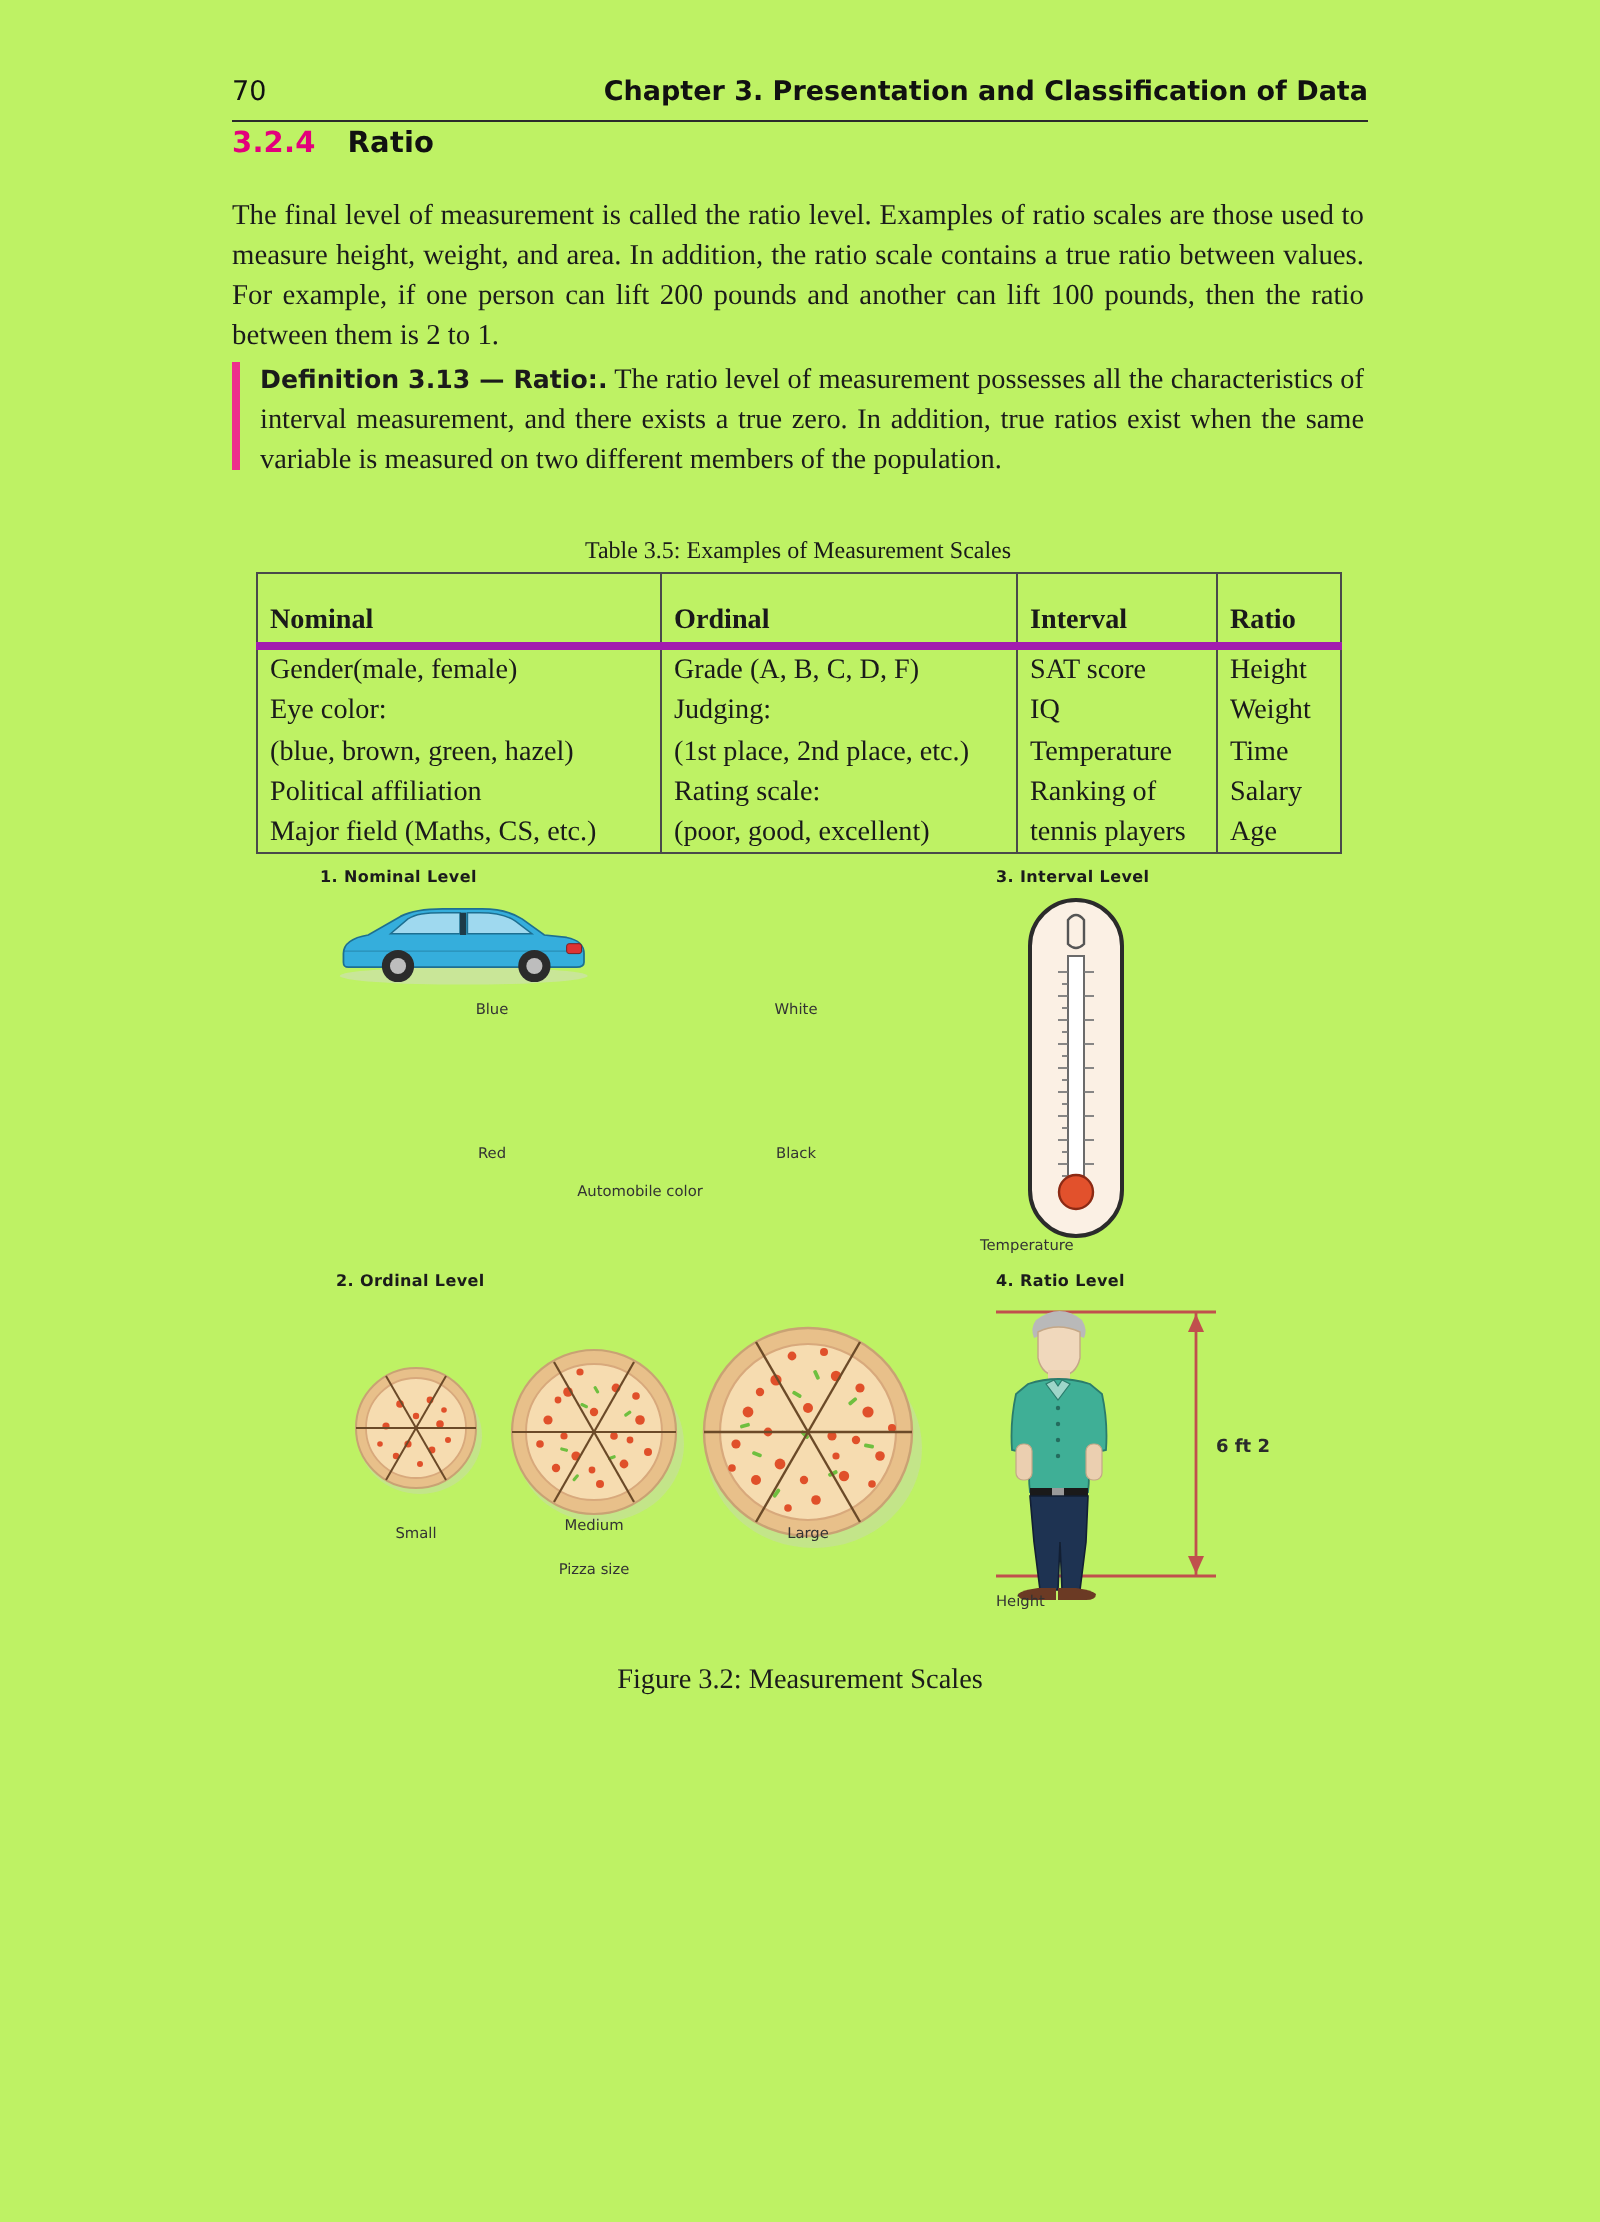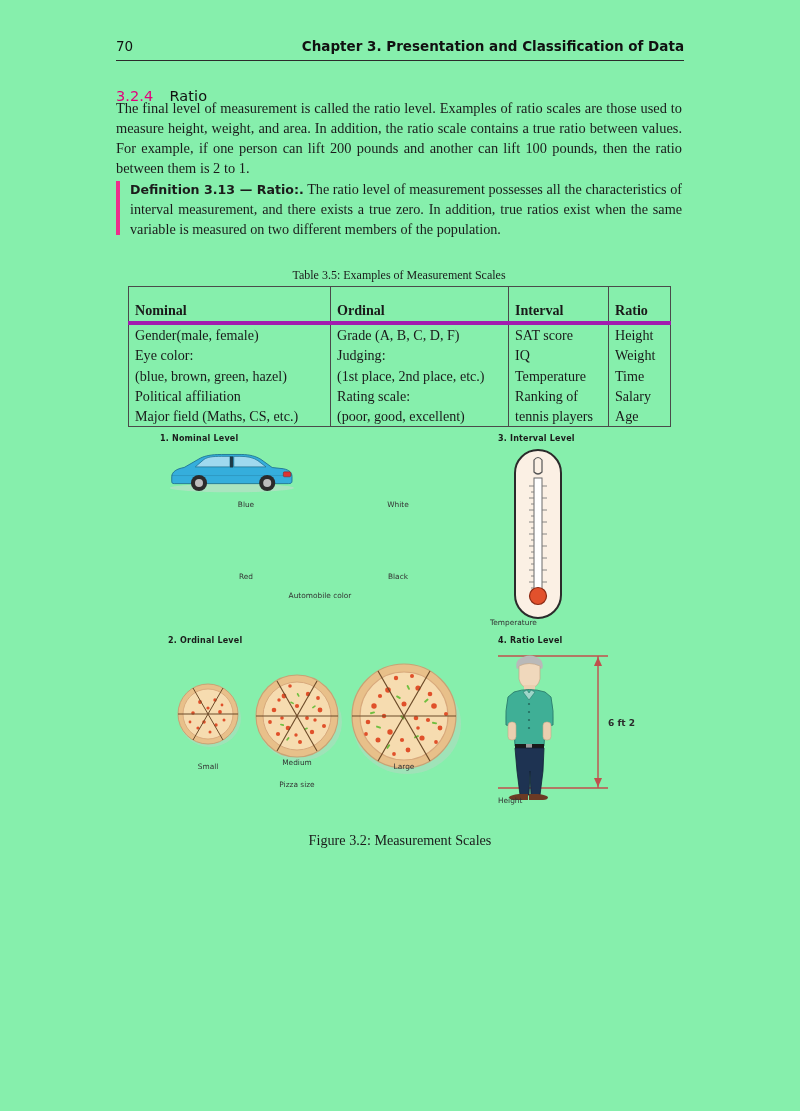--- a/index.html
+++ b/index.html
@@ -6,21 +6,21 @@
   body{
     width:800px;height:1111px;
     background:#ffffff;
     font-family:"Liberation Serif", serif;
     color:#1a1a1a;
     overflow:hidden;
     position:relative;
   }
   .page{
     position:absolute;left:0;top:0;width:800px;height:1111px;
-    background:#86efac;
+    background:#bef264;
   }
   
   .runhead{
     position:absolute;left:116px;top:38px;width:568px;
     height:22px;
     font-family:"DejaVu Sans", sans-serif;
     font-weight:bold;
     font-size:13.5px;
     color:#111;
   }
@@ -29,23 +29,23 @@
   }
   .runhead .chap{
     position:absolute;right:0;top:0;white-space:nowrap;
   }
   .headrule{
     position:absolute;left:116px;top:60px;width:568px;height:1px;
     background:#2b2b2b;
   }
   
   .sec{
-    position:absolute;left:116px;top:88px;
+    position:absolute;left:116px;top:64px;
     font-family:"DejaVu Sans", sans-serif;
-    font-weight:normal;font-size:14.5px;
+    font-weight:bold;font-size:14.5px;
     letter-spacing:.1px;
   }
   .sec .num{color:#E3007C;margin-right:16px;}
   .sec .ttl{color:#111;}
   
   .para{
     position:absolute;left:116px;top:98px;width:566px;
     font-size:14.4px;line-height:20.1px;
     text-align:justify;
     color:#1b1b1b;

